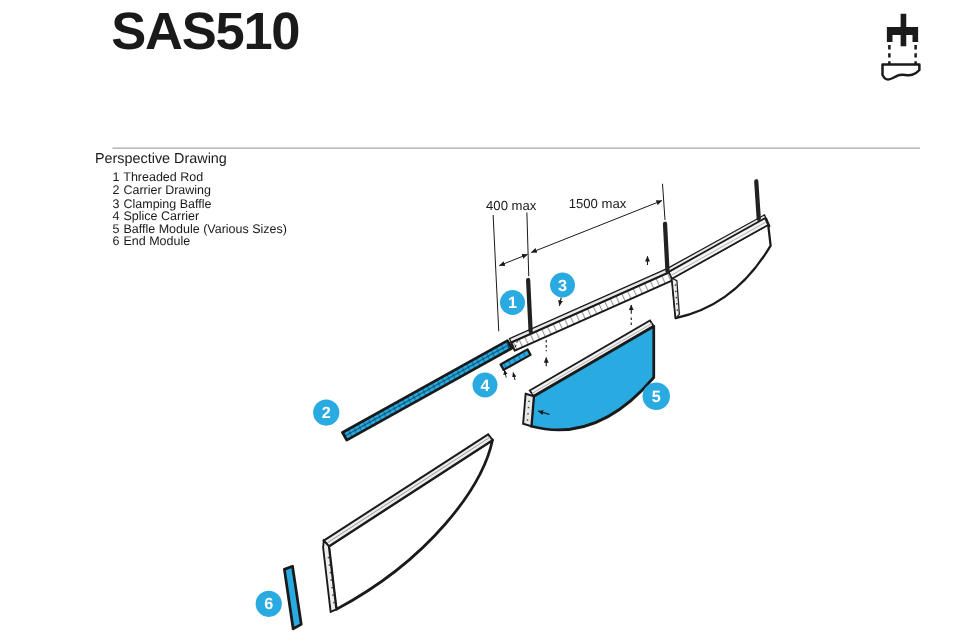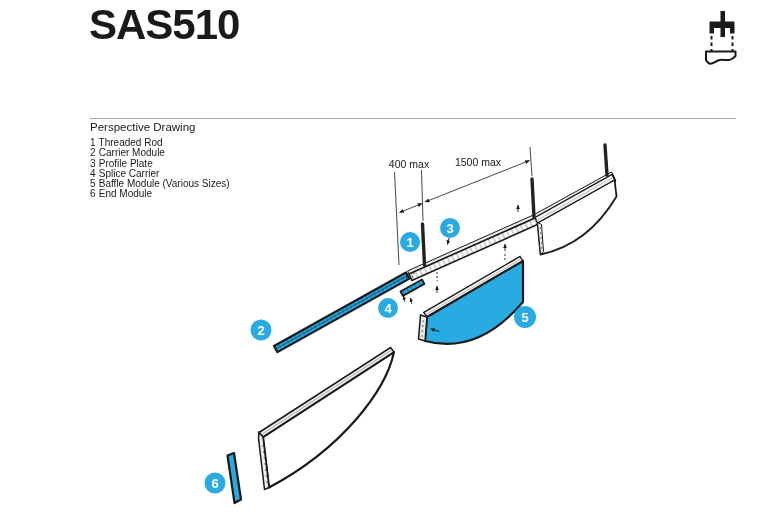--- a/index.html
+++ b/index.html
@@ -8,21 +8,21 @@
     font-family:"Liberation Sans", sans-serif;color:#1a1a1a;margin-left:28px;
   }
   .page-title{
     position:absolute;left:61px;top:1px;font-size:42px;font-weight:600;
     letter-spacing:-1px;color:#1a1a1a;
   }
   .rule{
     position:absolute;left:62px;top:118px;width:646px;height:1.2px;background:#a6a6a6;
   }
   .section-title{
-    position:absolute;left:62px;top:121px;font-size:11.5px;color:#1a1a1a;
+    position:absolute;left:48px;top:121px;font-size:11.5px;color:#1a1a1a;
   }
   .parts-list{
     position:absolute;left:62px;top:138px;font-size:10px;line-height:10.3px;color:#1a1a1a;
   }
   .part-row span.num{display:inline-block;min-width:6px;}
   .drawing-svg{position:absolute;left:0;top:0;}
   svg text{font-family:"Liberation Sans", sans-serif;}
   .dim-label{font-size:10.5px;fill:#1a1a1a;}
   .marker-num{font-size:13px;font-weight:bold;fill:#ffffff;}
 </style>
@@ -32,22 +32,22 @@
 <div class="page">
 
   <div class="page-title">SAS510</div>
 
   <div class="rule"></div>
 
   <div class="section-title">Perspective Drawing</div>
 
   <div class="parts-list">
     <div class="part-row"><span class="num">1</span> <span>Threaded Rod</span></div>
-    <div class="part-row"><span class="num">2</span> <span>Carrier Module</span></div>
-    <div class="part-row"><span class="num">3</span> <span>Profile Plate</span></div>
+    <div class="part-row"><span class="num">2</span> <span>Carrier Drawing</span></div>
+    <div class="part-row"><span class="num">3</span> <span>Clamping Baffle</span></div>
     <div class="part-row"><span class="num">4</span> <span>Splice Carrier</span></div>
     <div class="part-row"><span class="num">5</span> <span>Baffle Module (Various Sizes)</span></div>
     <div class="part-row"><span class="num">6</span> <span>End Module</span></div>
   </div>
 
   <svg class="drawing-svg" width="768" height="512" viewBox="0 0 768 512">
     <defs>
       <pattern id="hatchGrey" patternUnits="userSpaceOnUse" width="5" height="9" patternTransform="rotate(-25)">
         <rect width="5" height="9" fill="#ffffff"></rect>
         <line x1="1.2" y1="0" x2="1.2" y2="9" stroke="#777777" stroke-width="0.7"></line>

